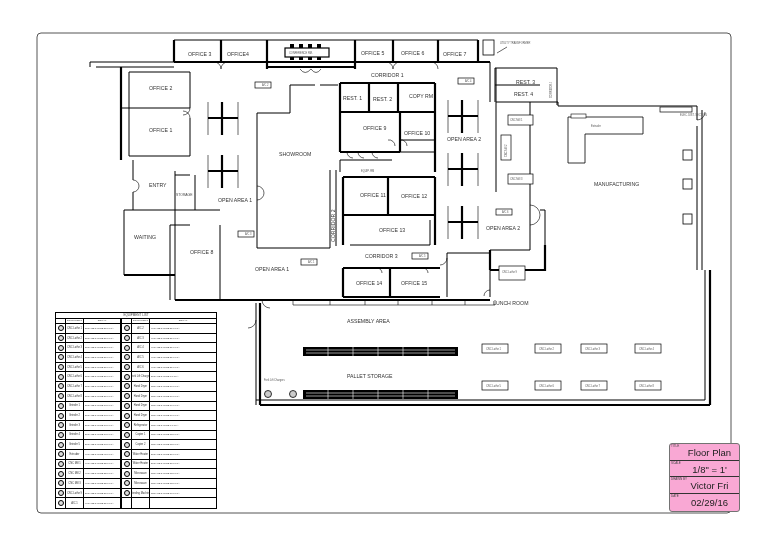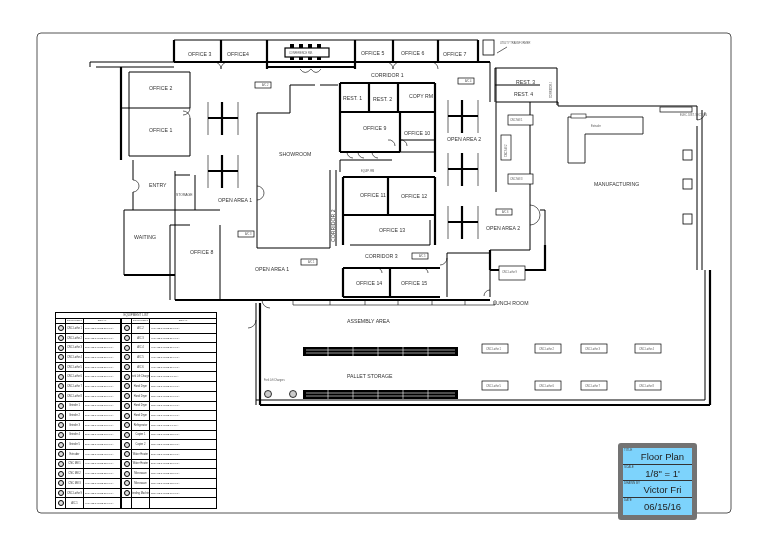--- a/index.html
+++ b/index.html
@@ -5,21 +5,21 @@
   html, body { margin:0; padding:0; background:#fff; }
   body { width:768px; height:544px; position:relative; overflow:hidden; font-family:"Liberation Sans", sans-serif; }
   #sheet { position:absolute; left:0; top:0; }
   .lbl { font-family:"Liberation Sans", sans-serif; font-size:5.2px; fill:#333; }
   .lbl-sm { font-family:"Liberation Sans", sans-serif; font-size:3.4px; fill:#444; }
   .lbl-xs { font-family:"Liberation Sans", sans-serif; font-size:2.6px; fill:#555; }
   .wall { stroke:#000; stroke-width:2.2; fill:none; }
   .wall-t { stroke:#000; stroke-width:1; fill:none; }
   .thin { stroke:#000; stroke-width:0.6; fill:none; }
   .door { stroke:#000; stroke-width:0.6; fill:none; }
-  .title-block { position:absolute; left:618px; top:443px; width:69px; height:67px; border:5px solid #737373; border-radius:3px; background:#7dd3fc; }
+  .title-block { position:absolute; left:669px; top:443px; width:69px; height:67px; border:1px solid #737373; border-radius:3px; background:#f9a8d4; }
   .tb-row { position:relative; height:16.5px; border-bottom:1px solid #333; box-sizing:border-box; }
   .tb-row:last-child { border-bottom:none; }
   .tb-cap { position:absolute; left:1px; top:0; font-size:3px; color:#444; font-family:"Liberation Sans", sans-serif; }
   .tb-val { position:absolute; left:10px; right:0; top:3px; text-align:center; font-size:9.5px; color:#222; font-family:"Liberation Sans", sans-serif; }
   .eq-table { position:absolute; left:55px; top:312px; width:160px; border:1px solid #000; background:#fff; font-family:"Liberation Sans", sans-serif; }
   .eq-title { height:5px; font-size:3px; text-align:center; border-bottom:1px solid #000; line-height:5px; color:#444; }
   .eq-head { display:flex; height:4px; font-size:2.5px; border-bottom:1px solid #000; color:#444; }
   .eq-row { display:flex; height:9.7px; border-bottom:1px solid #000; box-sizing:border-box; }
   .eq-row:last-child { border-bottom:none; }
   .eq-c-ic { width:9px; border-right:1px solid #000; display:flex; align-items:center; justify-content:center; }
@@ -477,15 +477,15 @@
   <div class="tb-row">
     <span class="tb-cap">SCALE</span>
     <span class="tb-val">1/8" = 1'</span>
   </div>
   <div class="tb-row">
     <span class="tb-cap">DRAWN BY</span>
     <span class="tb-val">Victor Fri</span>
   </div>
   <div class="tb-row">
     <span class="tb-cap">DATE</span>
-    <span class="tb-val">06/15/16</span>
+    <span class="tb-val">02/29/16</span>
   </div>
 </div>
 
 </body></html>

